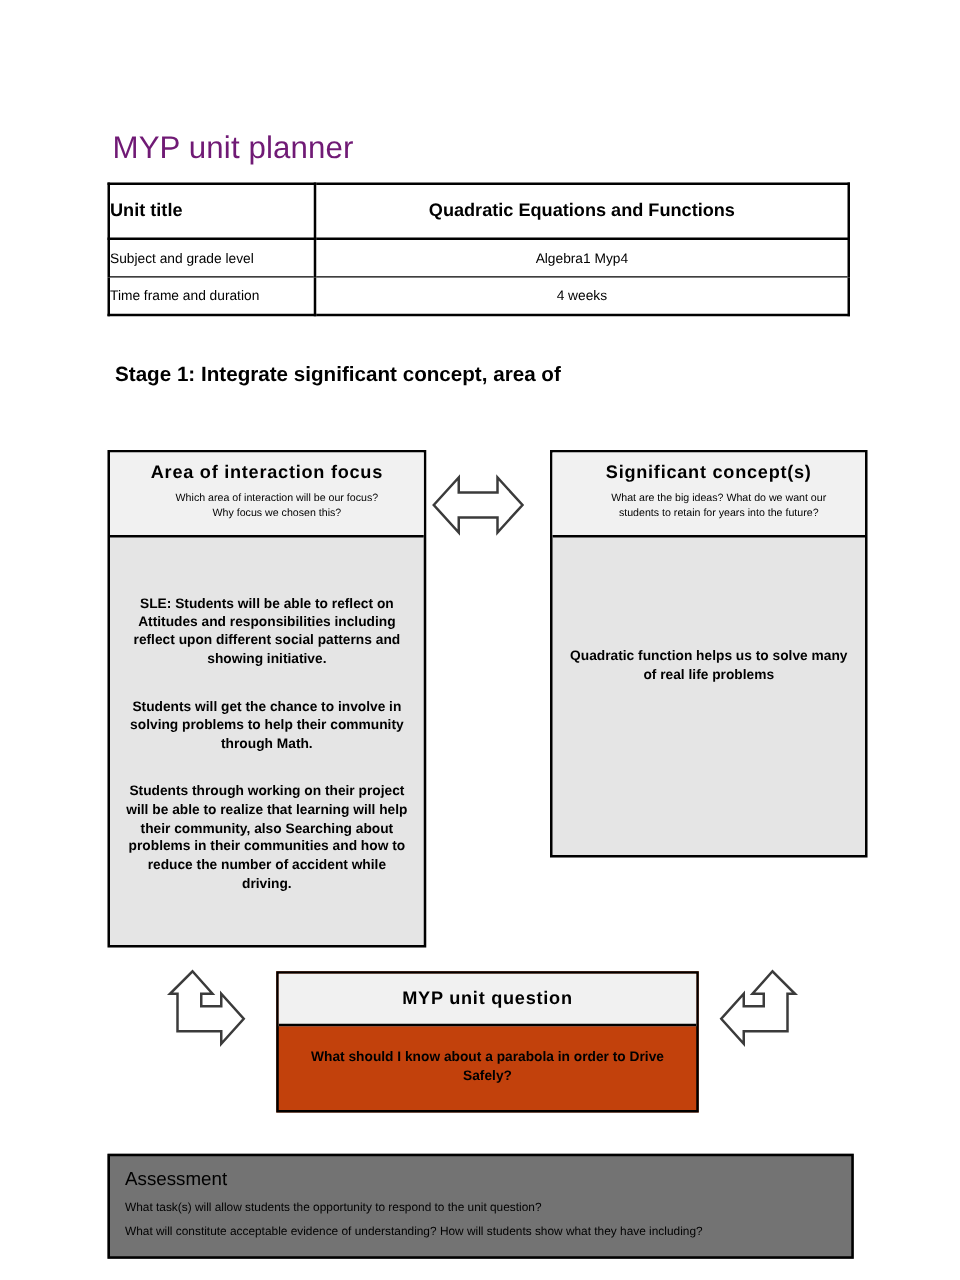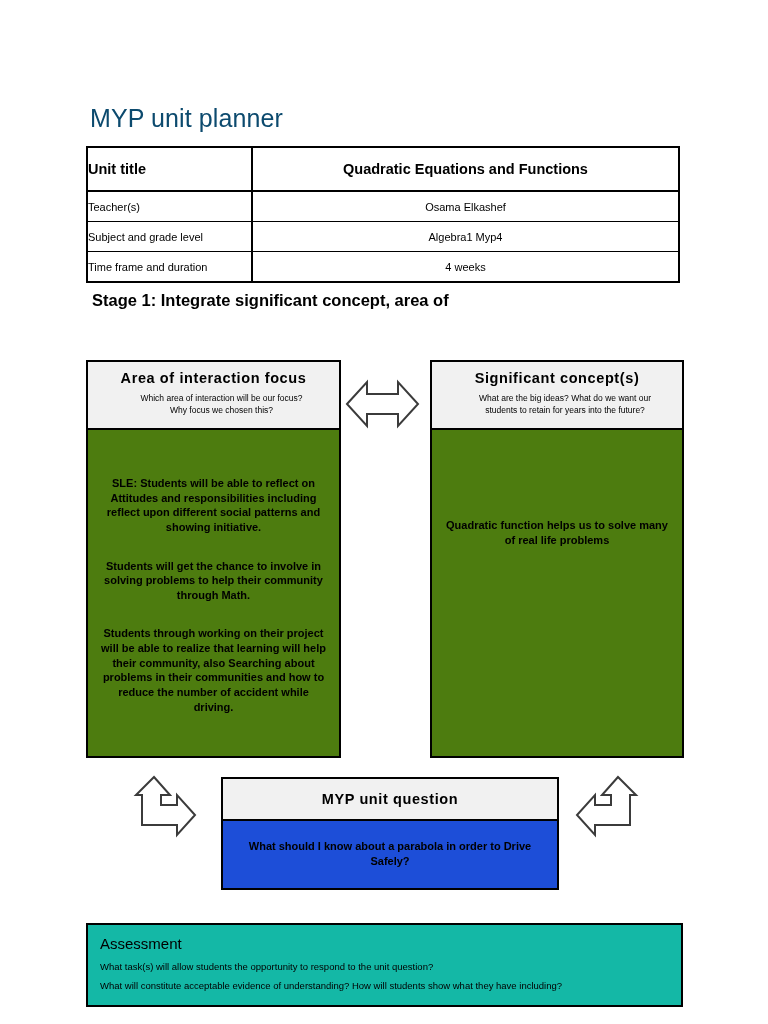--- a/index.html
+++ b/index.html
@@ -21,21 +21,21 @@
     inset: 0;
   }
 
   
   .doc-title {
     position: absolute;
     left: 90px;
     top: 104px;
     font-size: 25px;
     font-weight: 400;
-    color: #0c4a6e;
+    color: #701a75;
     letter-spacing: 0.1px;
     white-space: nowrap;
   }
 
   
   .info-table {
     position: absolute;
     left: 86px;
     top: 146px;
     width: 594px;
@@ -101,25 +101,25 @@
   }
   .stage-heading .line2 {
     display: block;
     padding-left: 60px;
   }
 
   
   .concept-box {
     position: absolute;
     border: 2px solid #000;
-    background: #4d7c0f;
+    background: #e5e5e5;
     box-sizing: border-box;
   }
   .box-left  { left: 86px;  top: 360px; width: 255px; height: 398px; }
-  .box-right { left: 430px; top: 360px; width: 254px; height: 398px; }
+  .box-right { left: 440px; top: 360px; width: 254px; height: 326px; }
 
   .concept-head {
     background: #f1f1f1;
     border-bottom: 2px solid #000;
     box-sizing: border-box;
     height: 68px;
     padding-top: 8px;
   }
   .concept-head-title {
     text-align: center;
@@ -150,21 +150,21 @@
 
   
   .uq-box {
     position: absolute;
     left: 221px;
     top: 777px;
     width: 338px;
     height: 113px;
     border: 2px solid #000;
     box-sizing: border-box;
-    background: #1d4ed8;
+    background: #c2410c;
   }
   .uq-head {
     background: #f1f1f1;
     border-bottom: 2px solid #000;
     height: 42px;
     box-sizing: border-box;
     display: flex;
     align-items: center;
     justify-content: center;
     font-size: 14.5px;
@@ -181,21 +181,21 @@
 
   
   .assessment-box {
     position: absolute;
     left: 86px;
     top: 923px;
     width: 597px;
     height: 84px;
     border: 2px solid #000;
     box-sizing: border-box;
-    background: #14b8a6;
+    background: #737373;
     padding: 10px 10px 0 12px;
   }
   .assessment-title {
     font-size: 15px;
     font-weight: 400;
     margin-bottom: 9px;
   }
   .assessment-line {
     font-size: 9.5px;
     line-height: 1.2;
@@ -215,24 +215,20 @@
 
 <div class="page">
 
   <div class="doc-title">MYP unit planner</div>
 
   <table class="info-table">
     <tbody>
       <tr class="header-row">
         <td class="col-label cell-label-strong">Unit title</td>
         <td class="col-value cell-value-strong">Quadratic Equations and Functions</td>
-      </tr>
-      <tr class="body-row">
-        <td class="col-label cell-label">Teacher(s)</td>
-        <td class="col-value cell-value">Osama Elkashef</td>
       </tr>
       <tr class="body-row">
         <td class="col-label cell-label">Subject and grade level</td>
         <td class="col-value cell-value">Algebra1 Myp4</td>
       </tr>
       <tr class="body-row">
         <td class="col-label cell-label">Time frame and duration</td>
         <td class="col-value cell-value">4 weeks</td>
       </tr>
     </tbody>

